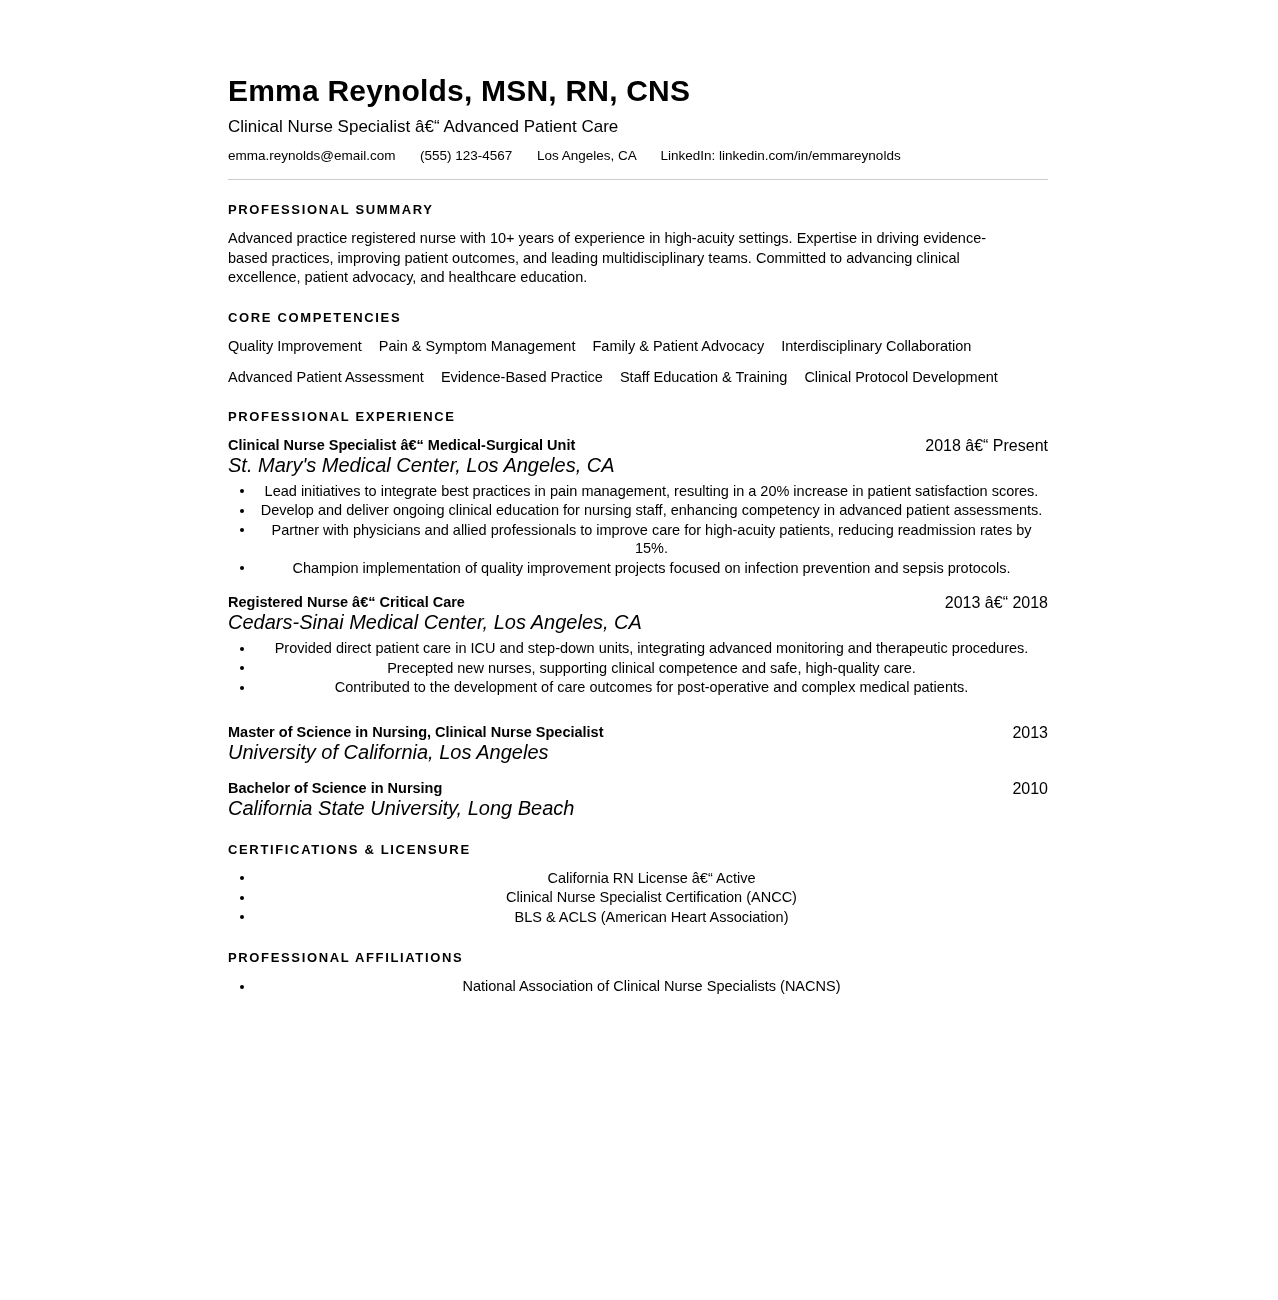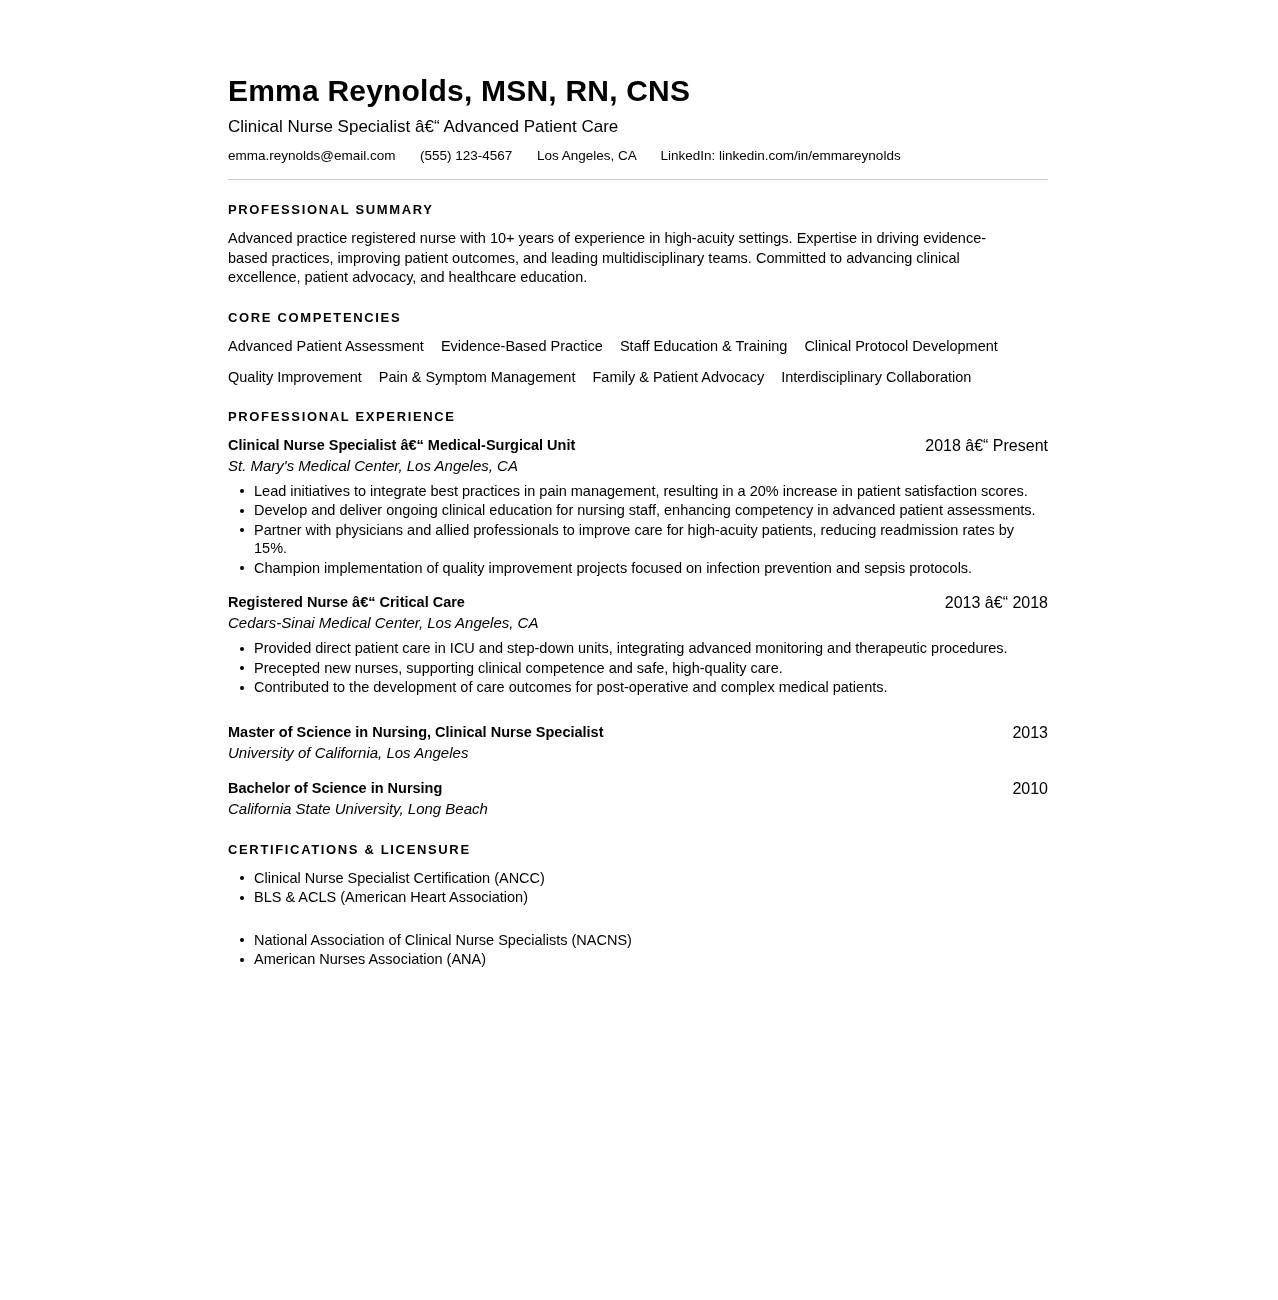--- a/index.html
+++ b/index.html
@@ -114,31 +114,32 @@
     line-height: 19px;
   }
   .entry-date {
     font-size: 16px;
     font-weight: normal;
     line-height: 19px;
     white-space: nowrap;
     padding-left: 16px;
   }
   .entry-org {
-    font-size: 15px;
+    font-size: 20px;
     font-style: italic;
     line-height: 19px;
     margin-top: 1px;
   }
 
   
   ul.bullets {
     margin: 7px 0 0 0;
     padding-left: 26px;
     list-style: none;
+    text-align: center;
   }
   ul.bullets.tight {
     margin-top: 6px;
   }
   ul.bullets li {
     position: relative;
     font-size: 14.5px;
     line-height: 18.5px;
     margin-bottom: 1px;
     width: 795px;
@@ -185,30 +186,30 @@
     </div>
 
     <div class="section">
       <div class="section-title">Professional Summary</div>
       <p class="summary">Advanced practice registered nurse with 10+ years of experience in high-acuity settings. Expertise in driving evidence-based practices, improving patient outcomes, and leading multidisciplinary teams. Committed to advancing clinical excellence, patient advocacy, and healthcare education.</p>
     </div>
 
     <div class="section">
       <div class="section-title">Core Competencies</div>
       <div class="comp-row">
+        <span class="comp-item">Quality Improvement</span>
+        <span class="comp-item">Pain &amp; Symptom Management</span>
+        <span class="comp-item">Family &amp; Patient Advocacy</span>
+        <span class="comp-item">Interdisciplinary Collaboration</span>
+      </div>
+      <div class="comp-row">
         <span class="comp-item">Advanced Patient Assessment</span>
         <span class="comp-item">Evidence-Based Practice</span>
         <span class="comp-item">Staff Education &amp; Training</span>
         <span class="comp-item">Clinical Protocol Development</span>
-      </div>
-      <div class="comp-row">
-        <span class="comp-item">Quality Improvement</span>
-        <span class="comp-item">Pain &amp; Symptom Management</span>
-        <span class="comp-item">Family &amp; Patient Advocacy</span>
-        <span class="comp-item">Interdisciplinary Collaboration</span>
       </div>
     </div>
 
     <div class="section exp-section">
       <div class="section-title">Professional Experience</div>
 
       <div class="entry">
         <div class="entry-head">
           <span class="entry-title">Clinical Nurse Specialist â€“ Medical-Surgical Unit</span>
           <span class="entry-date">2018 â€“ Present</span>
@@ -251,26 +252,28 @@
           <span class="entry-title">Bachelor of Science in Nursing</span>
           <span class="entry-date">2010</span>
         </div>
         <div class="entry-org">California State University, Long Beach</div>
       </div>
     </div>
 
     <div class="section cert-section">
       <div class="section-title">Certifications &amp; Licensure</div>
       <ul class="bullets tight">
+        <li>California RN License â€“ Active</li>
         <li>Clinical Nurse Specialist Certification (ANCC)</li>
         <li>BLS &amp; ACLS (American Heart Association)</li>
       </ul>
     </div>
 
     <div class="section">
+      <div class="section-title">Professional Affiliations</div>
       <ul class="bullets tight">
         <li>National Association of Clinical Nurse Specialists (NACNS)</li>
         <li>American Nurses Association (ANA)</li>
       </ul>
     </div>
 
   </div>
 </div>
 
 </body></html>

